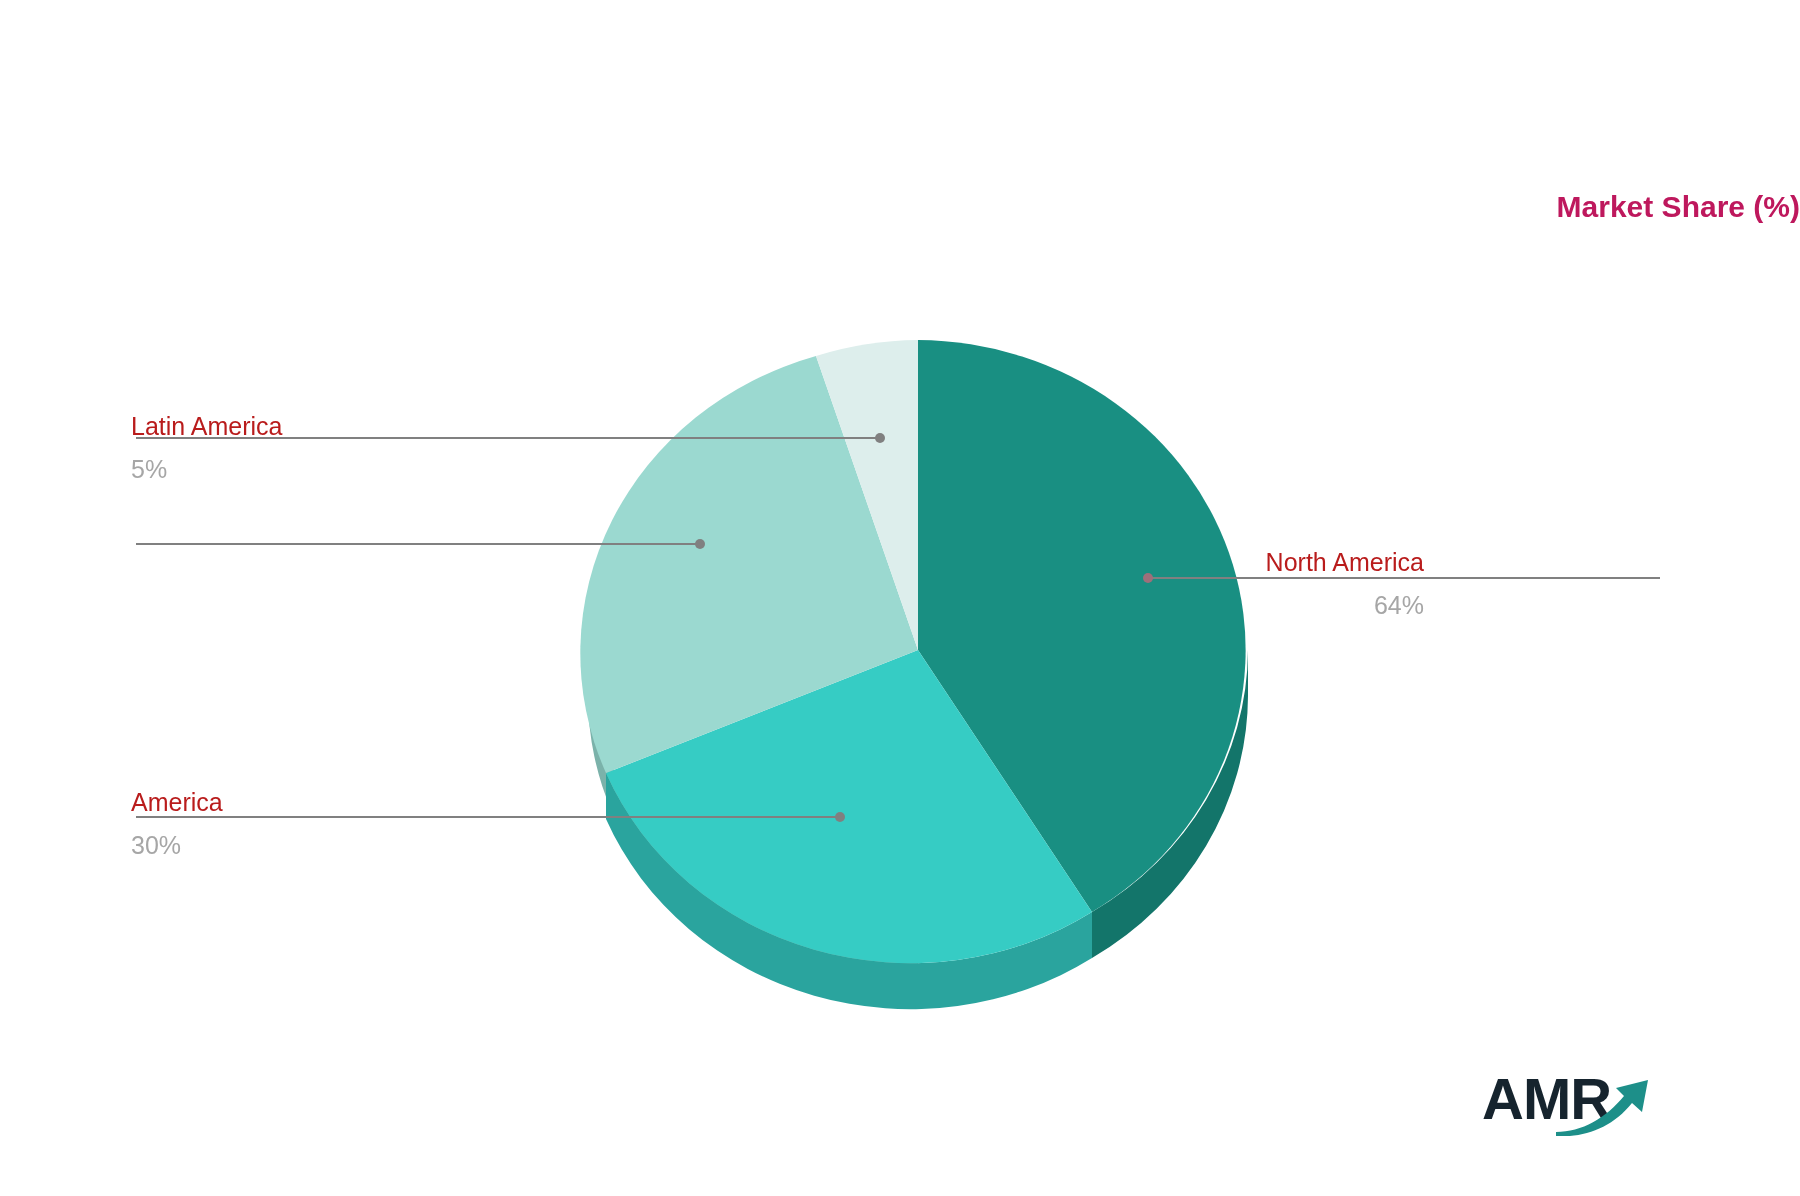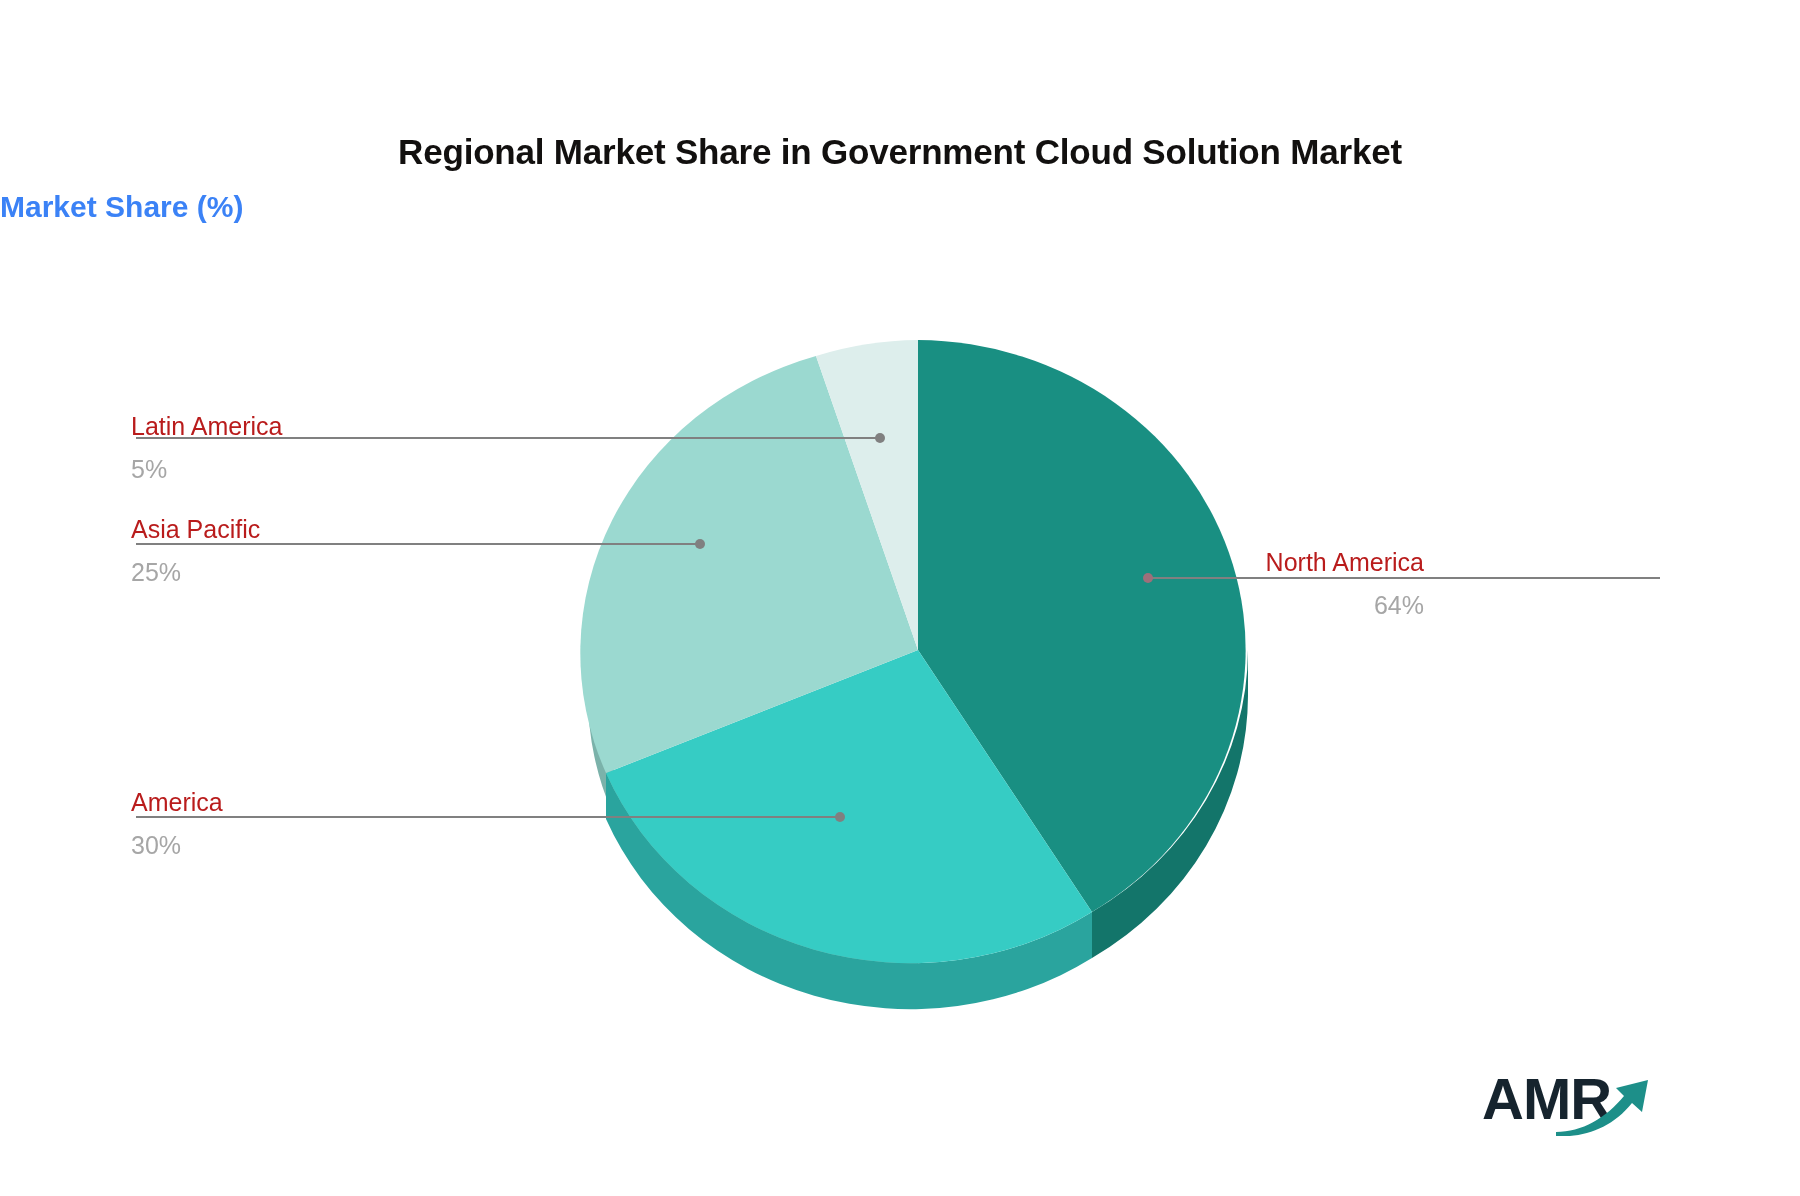--- a/index.html
+++ b/index.html
@@ -29,24 +29,24 @@
     font-weight: bold;
     color: #12100f;
     letter-spacing: -0.2px;
     white-space: nowrap;
   }
   #chart-subtitle {
     position: absolute;
     left: 0;
     top: 190px;
     width: 1800px;
-    text-align: left;
+    text-align: right;
     font-size: 30px;
     font-weight: bold;
-    color: #3b82f6;
+    color: #be185d;
     letter-spacing: 0px;
     white-space: nowrap;
   }
 
   
   #pie-wrap {
     position: absolute;
     left: 0;
     top: 0;
     width: 1800px;
@@ -88,21 +88,20 @@
     width: 180px;
     height: 70px;
     margin-top: 36px;
   }
 </style>
 </head>
 <body>
 
 <div id="stage">
 
-  <div id="chart-title">Regional Market Share in Government Cloud Solution Market</div>
   <div id="chart-subtitle">Market Share (%)</div>
 
   <div id="pie-wrap">
     <svg id="pie-svg" width="1800" height="1196" viewBox="0 0 1800 1196" xmlns="http://www.w3.org/2000/svg">
 
       <defs>
         <clipPath id="clip-body">
           <ellipse cx="918" cy="650" rx="330" ry="310"></ellipse>
         </clipPath>
       </defs>
@@ -143,24 +142,20 @@
         <circle cx="1148" cy="578" r="5" fill="#9e6f7a" stroke="none"></circle>
       </g>
     </svg>
   </div>
 
   <div class="callout left" id="callout-latin-america">
     <div class="cat">Latin America</div>
     <div class="val">5%</div>
   </div>
 
-  <div class="callout left" id="callout-asia-pacific">
-    <div class="cat">Asia Pacific</div>
-    <div class="val">25%</div>
-  </div>
 
   <div class="callout left" id="callout-europe">
     <div class="cat">America</div>
     <div class="val">30%</div>
   </div>
 
   <div class="callout right" id="callout-north-america">
     <div class="cat">North America</div>
     <div class="val">64%</div>
   </div>

